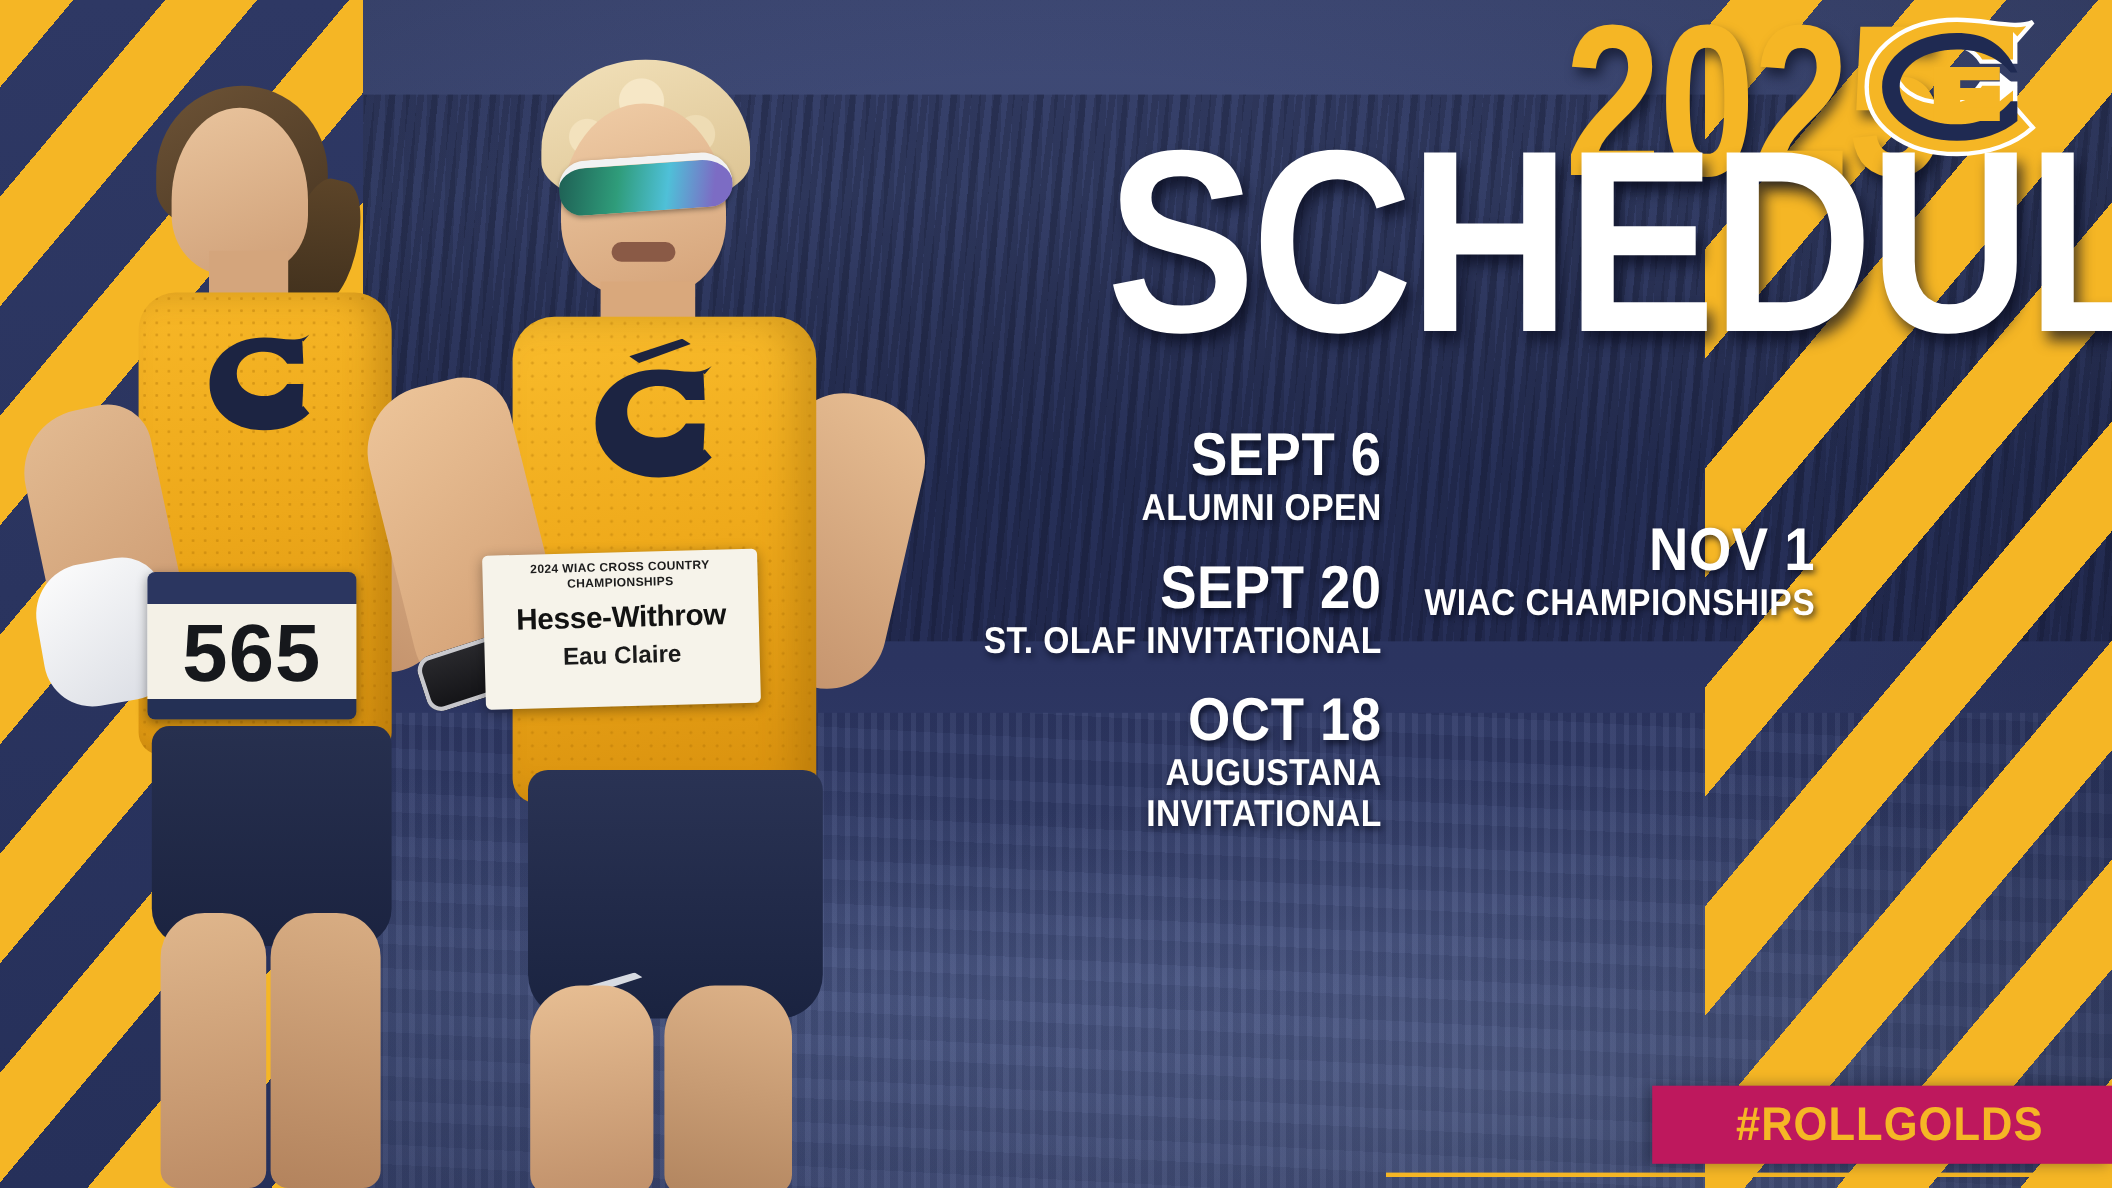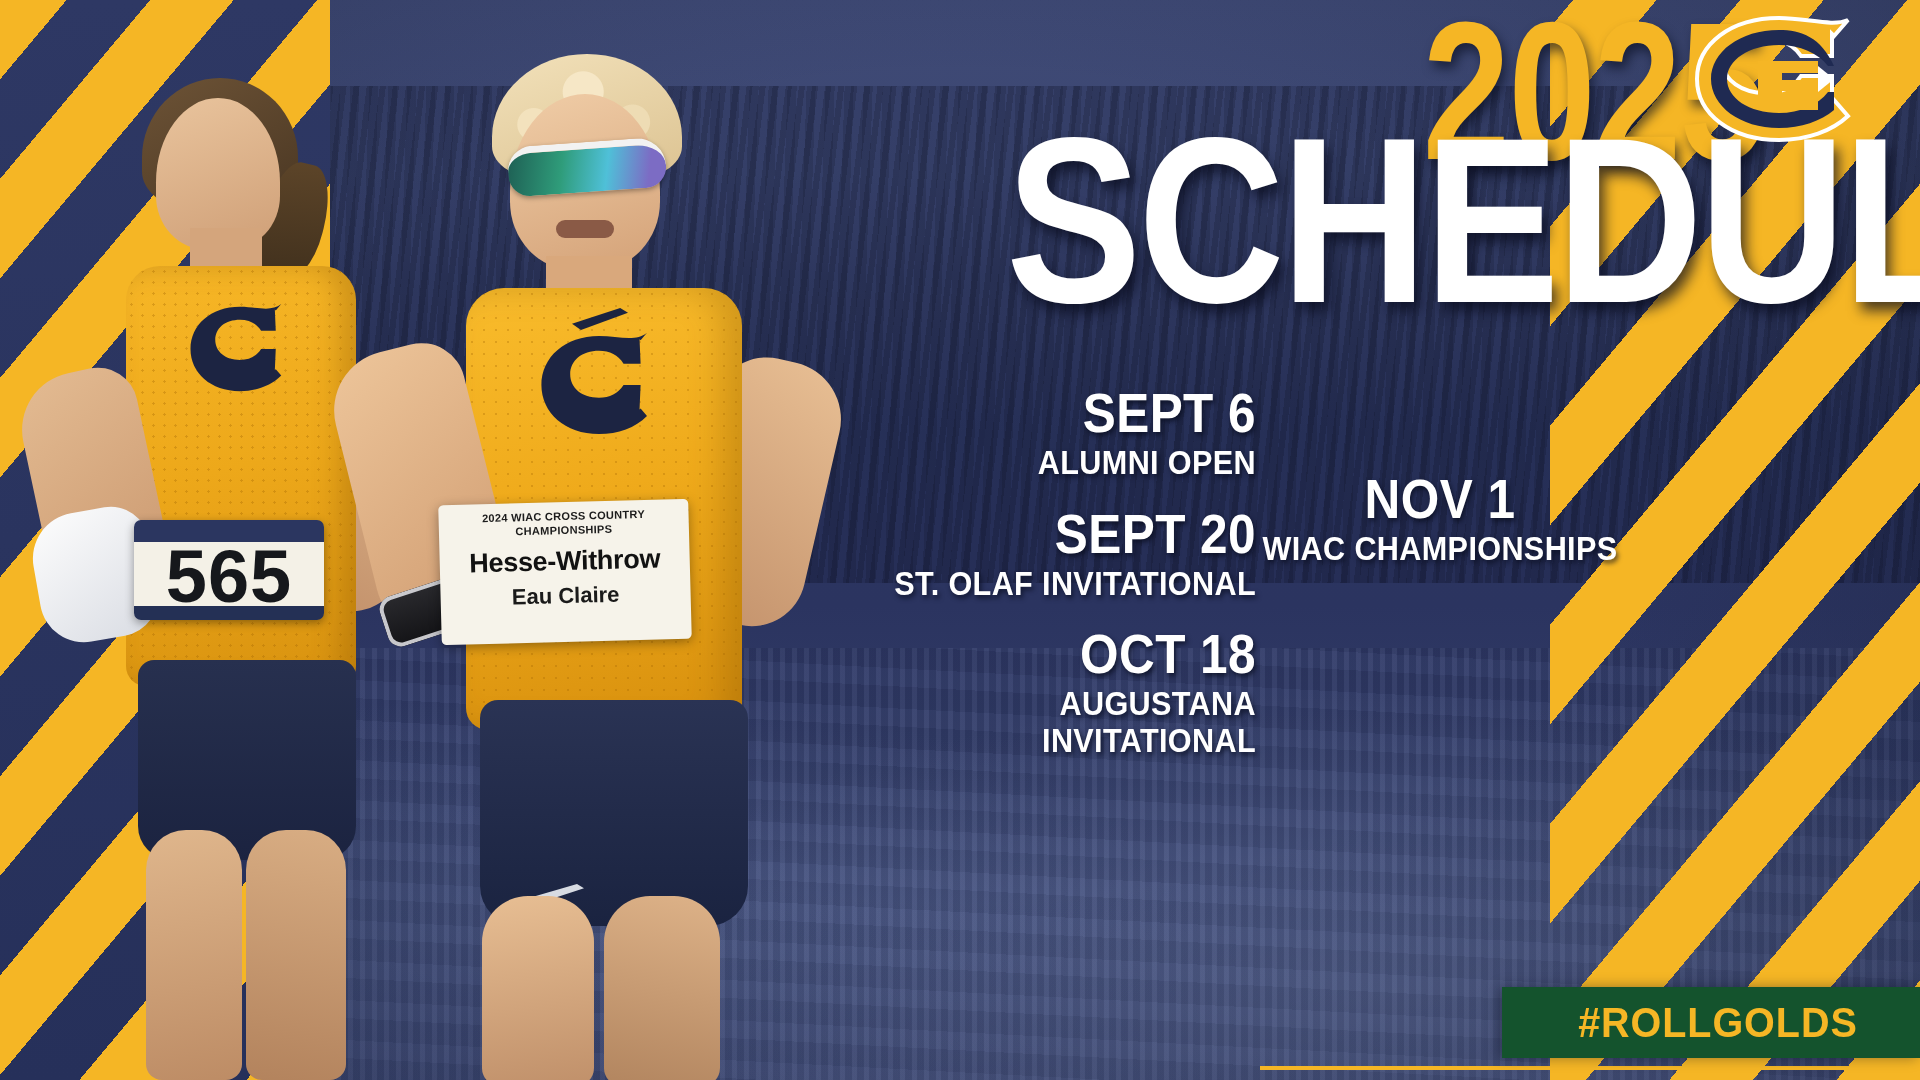--- a/index.html
+++ b/index.html
@@ -108,21 +108,21 @@
     position:absolute; inset:0;
     background-image:radial-gradient(circle, rgba(160,100,0,.32) 1.1px, transparent 1.4px);
     background-size:11px 11px;
     border-radius:inherit;
   }
   .ath-f .logo-ec {
     position:absolute; left:50%; top:232px; transform:translateX(-50%);
     width:110px; height:94px;
   }
   .ath-f .bib {
-    position:absolute; left:104px; top:450px; width:190px; height:100px;
+    position:absolute; left:104px; top:450px; width:190px; height:134px;
     background:linear-gradient(180deg,#2b3660 0 22%, #f4f1e7 22% 86%, #243055 86% 100%);
     border-radius:7px;
     box-shadow:0 3px 10px rgba(0,0,0,.38);
     display:flex; align-items:center; justify-content:center;
   }
   .ath-f .bib span {
     font-family:"Liberation Sans", sans-serif;
     font-size:74px; font-weight:700; color:#16181c;
     letter-spacing:1px; margin-top:12px;
   }
@@ -304,21 +304,21 @@
     margin-top:-56px;
     padding-right:56px;
     text-shadow:6px 9px 14px rgba(8,12,30,.70);
     transform:scaleX(.86);
     transform-origin:right top;
   }
 
   
   .sched { position:absolute; }
   .sched-left  { left:836px;  top:386px; width:420px; text-align:right; }
-  .sched-right { left:1260px; top:452px; width:400px; text-align:center; }
+  .sched-right { left:1290px; top:452px; width:400px; text-align:right; }
 
   .ev { margin-bottom:26px; }
   .ev:last-child { margin-bottom:0;margin-top:20px; }
   .ev .date {
     font-family:"Liberation Sans Narrow","Liberation Sans", sans-serif;
     font-size:55px; font-weight:700; color:#ffffff;
     line-height:1.0; letter-spacing:.5px;
     text-shadow:2px 3px 6px rgba(8,12,30,.75);
     transform:scaleX(.90);
   }
@@ -335,21 +335,21 @@
   .sched-right .ev .name { transform-origin:left center; }
 
   
   .brand-logo {
     position:absolute; right:46px; top:14px; width:190px; height:130px;
   }
 
   
   .hashtag {
     position:absolute; right:0; bottom:22px;
-    background:#14532d;
+    background:#be185d;
     padding:11px 50px 11px 64px;
     box-shadow:-3px 0 12px rgba(10,14,32,.4);
   }
   .hashtag span {
     font-family:"Liberation Sans Narrow","Liberation Sans", sans-serif;
     font-size:43px; font-weight:700; color:#F5B625;
     letter-spacing:1px;
     transform:scaleX(.92); display:inline-block;
   }
   .hashtag-rule {

